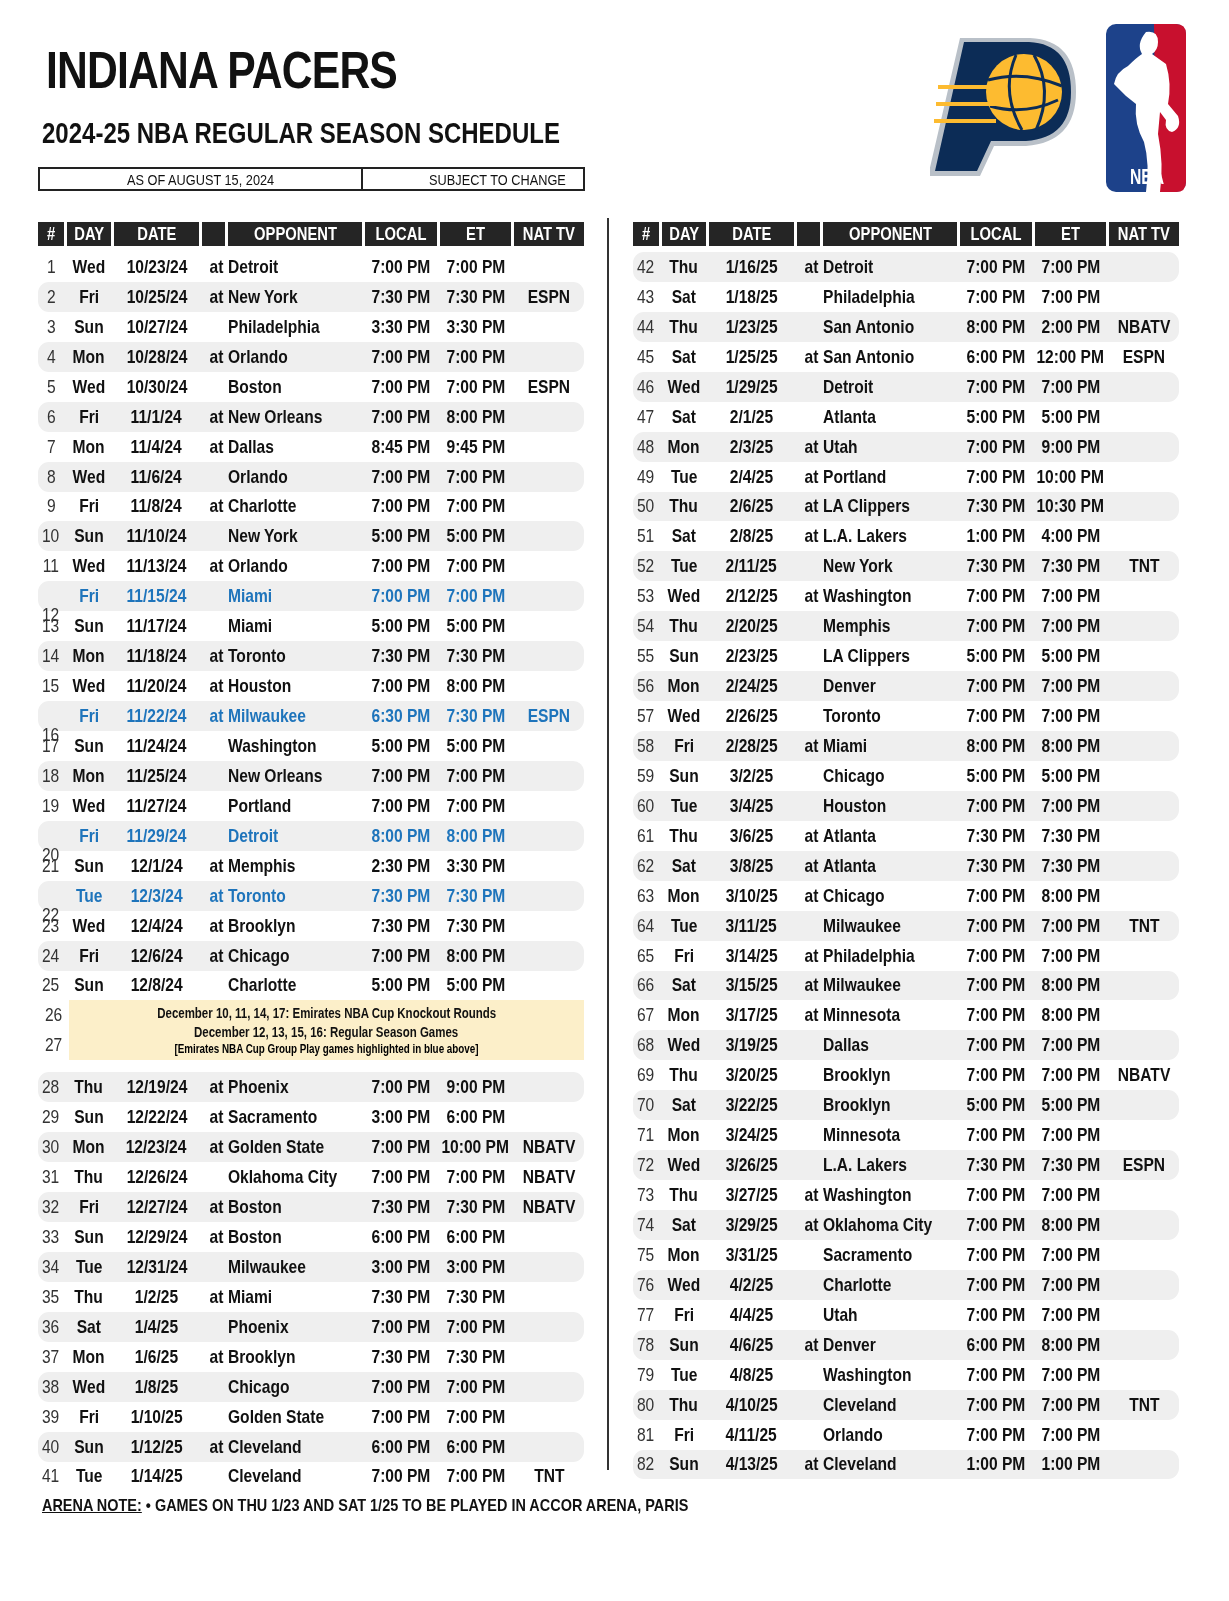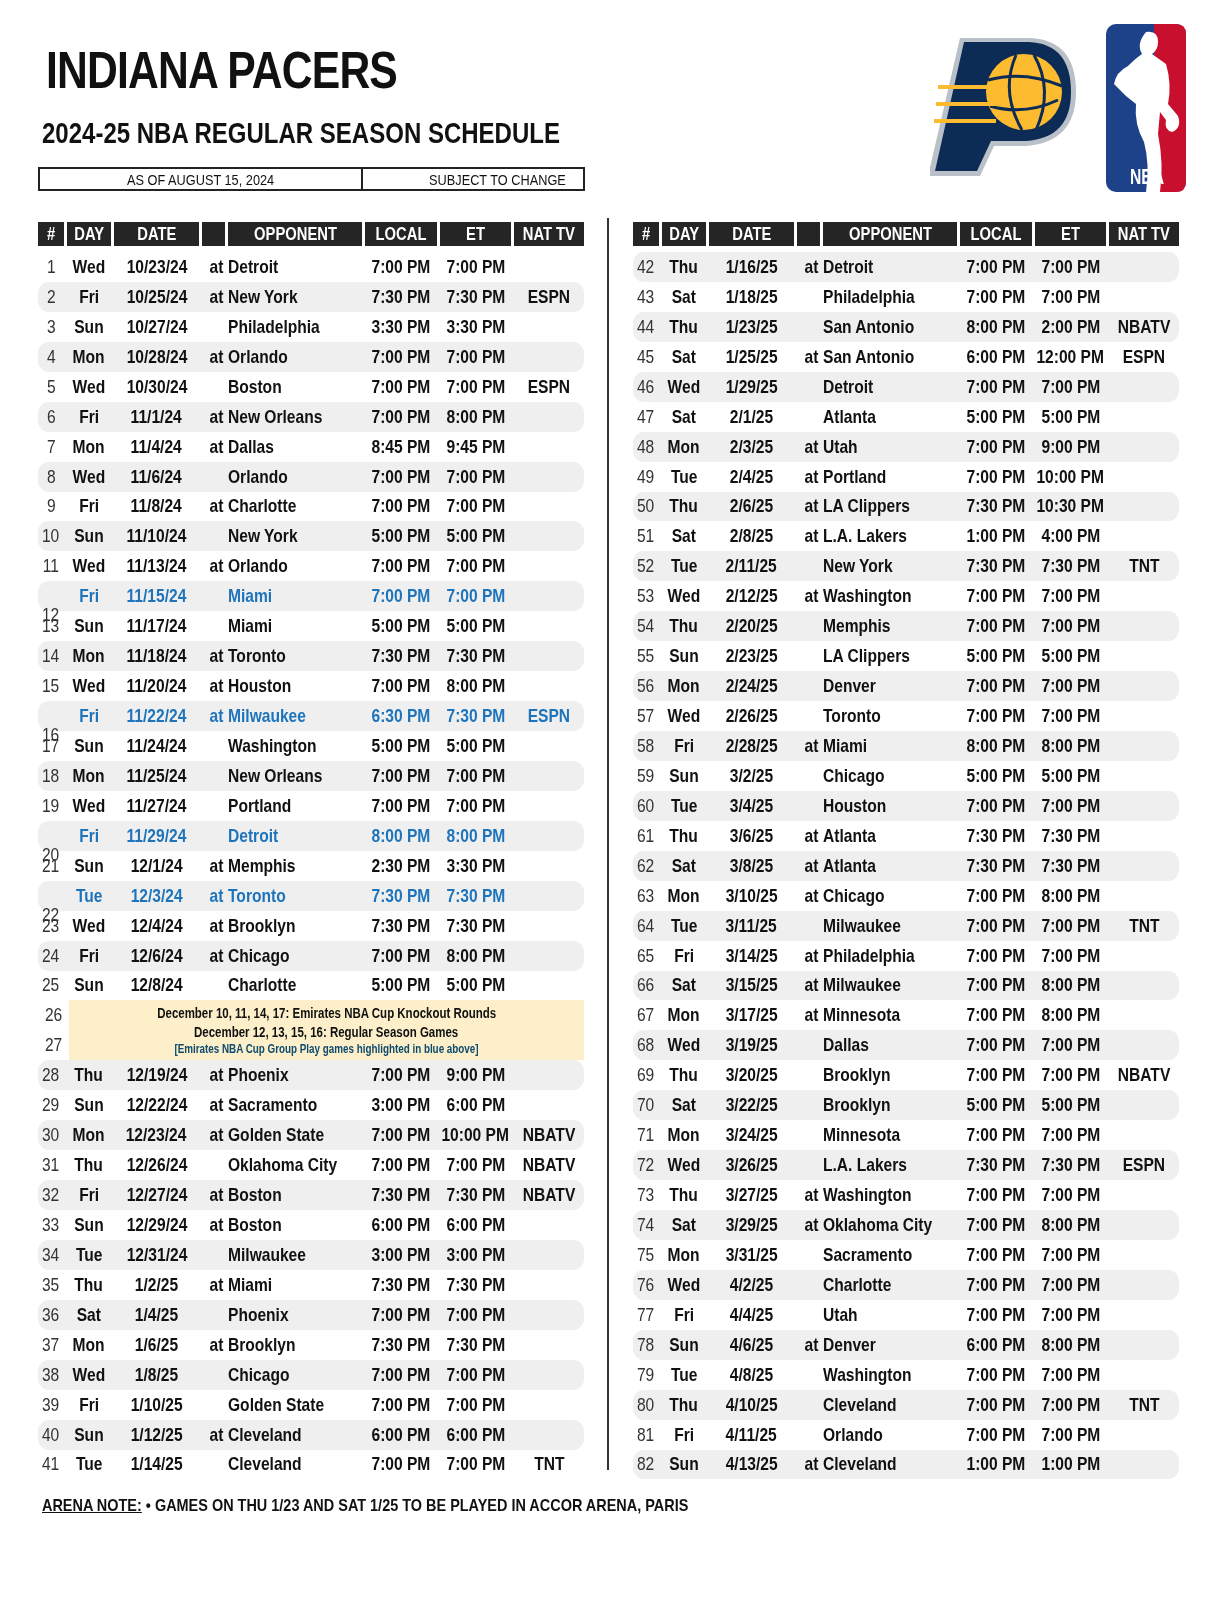--- a/index.html
+++ b/index.html
@@ -77,21 +77,21 @@
     height: 29.95px; display: flex; align-items: center; justify-content: flex-end;
     font-size: 19px; color: #333;
   }
   .note-block .nums div span { display: inline-block; transform: scaleX(0.82); }
   .note-box {
     position: absolute; left: 31px; right: 0; top: 0; bottom: 0;
     background: #fcefc9; display: flex; flex-direction: column; align-items: center; justify-content: center;
   }
   .note-line { font-size: 14px; font-weight: bold; white-space: nowrap; line-height: 19px; }
   .note-line span { display: inline-block; transform: scaleX(0.82); }
-  .note-line.blue { color: #0c4a6e; font-size: 12px; line-height: 15px; }
+  .note-line.blue { color: #000000; font-size: 12px; line-height: 15px; }
 
   .arena-note {
     position: absolute; left: 42px; top: 1496px; font-size: 17px; font-weight: bold; white-space: nowrap;
     transform: scaleX(0.85); transform-origin: left top;
   }
   .arena-note .lbl { text-decoration: underline; }
 </style>
 </head>
 <body>
 
@@ -815,21 +815,21 @@
       <div>
           <span>27</span>
         </div>
     </div>
     <div class="note-box">
       <div class="note-line"><span>December 10, 11, 14, 17: Emirates NBA Cup Knockout Rounds</span></div>
       <div class="note-line"><span>December 12, 13, 15, 16: Regular Season Games</span></div>
       <div class="note-line blue"><span>[Emirates NBA Cup Group Play games highlighted in blue above]</span></div>
     </div>
   </div>
-  <div class="rows" id="left-rows-2" style="margin-top:0">
+  <div class="rows" id="left-rows-2" style="margin-top:12px">
       <div class="row stripe">
         <div class="cell c-num">
           <span>28</span>
         </div>
         <div class="cell c-day">
           <span>Thu</span>
         </div>
         <div class="cell c-date">
           <span>12/19/24</span>
         </div>

